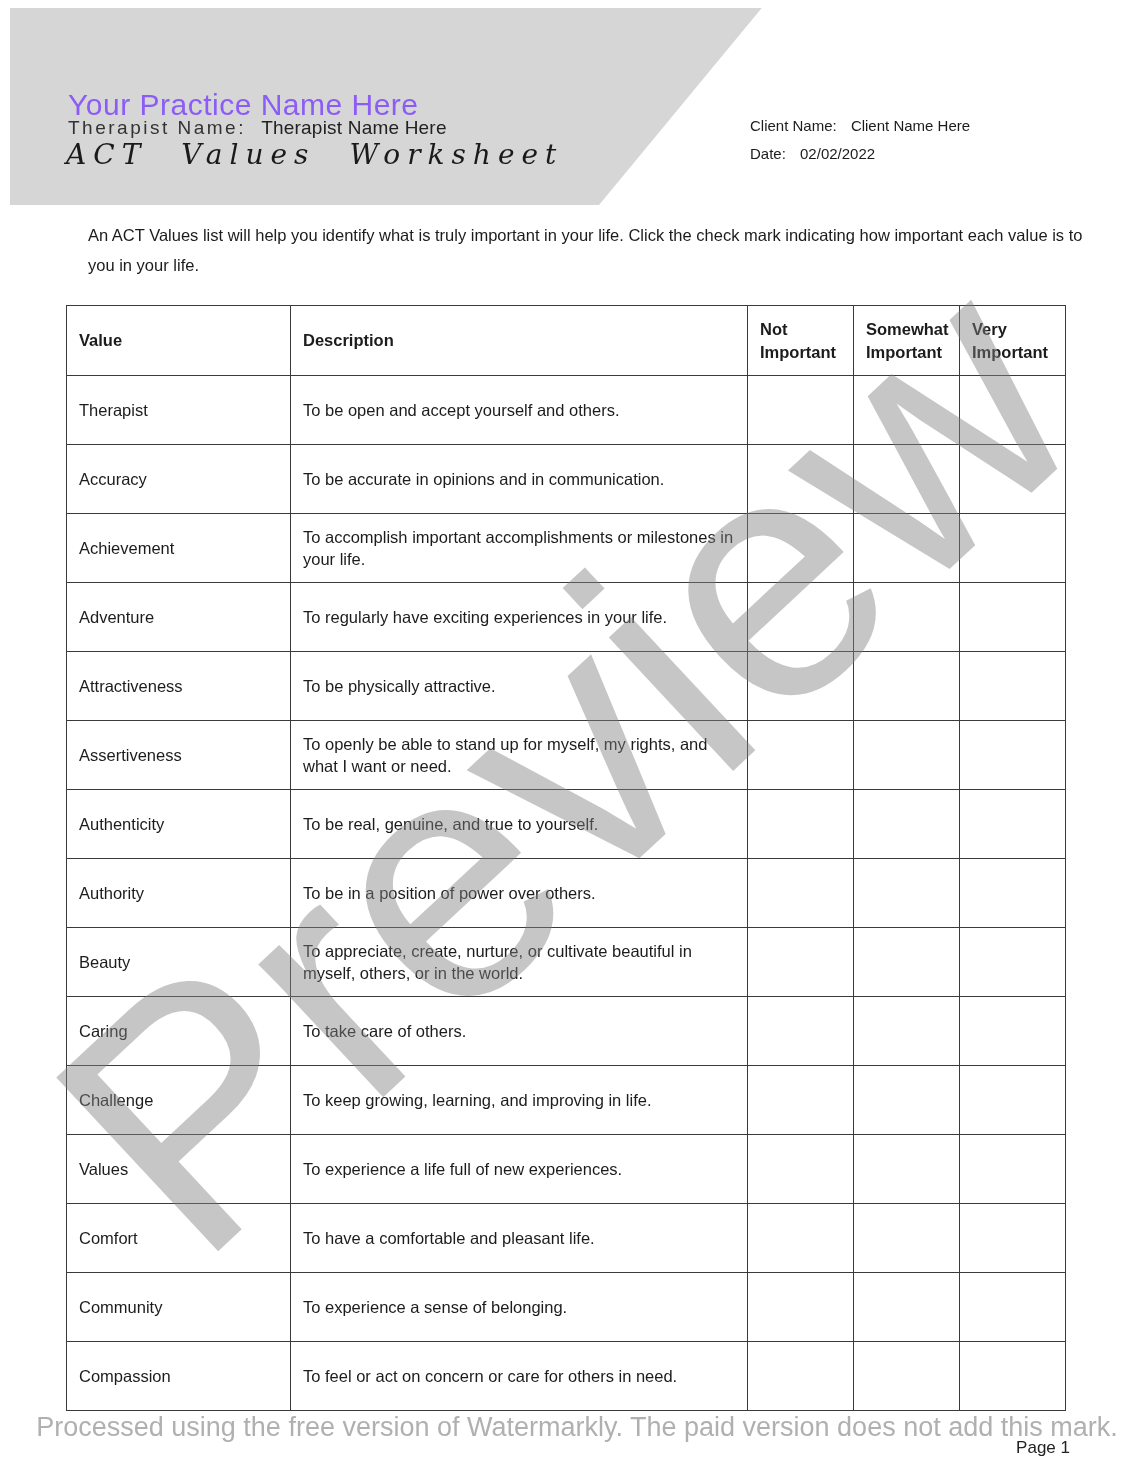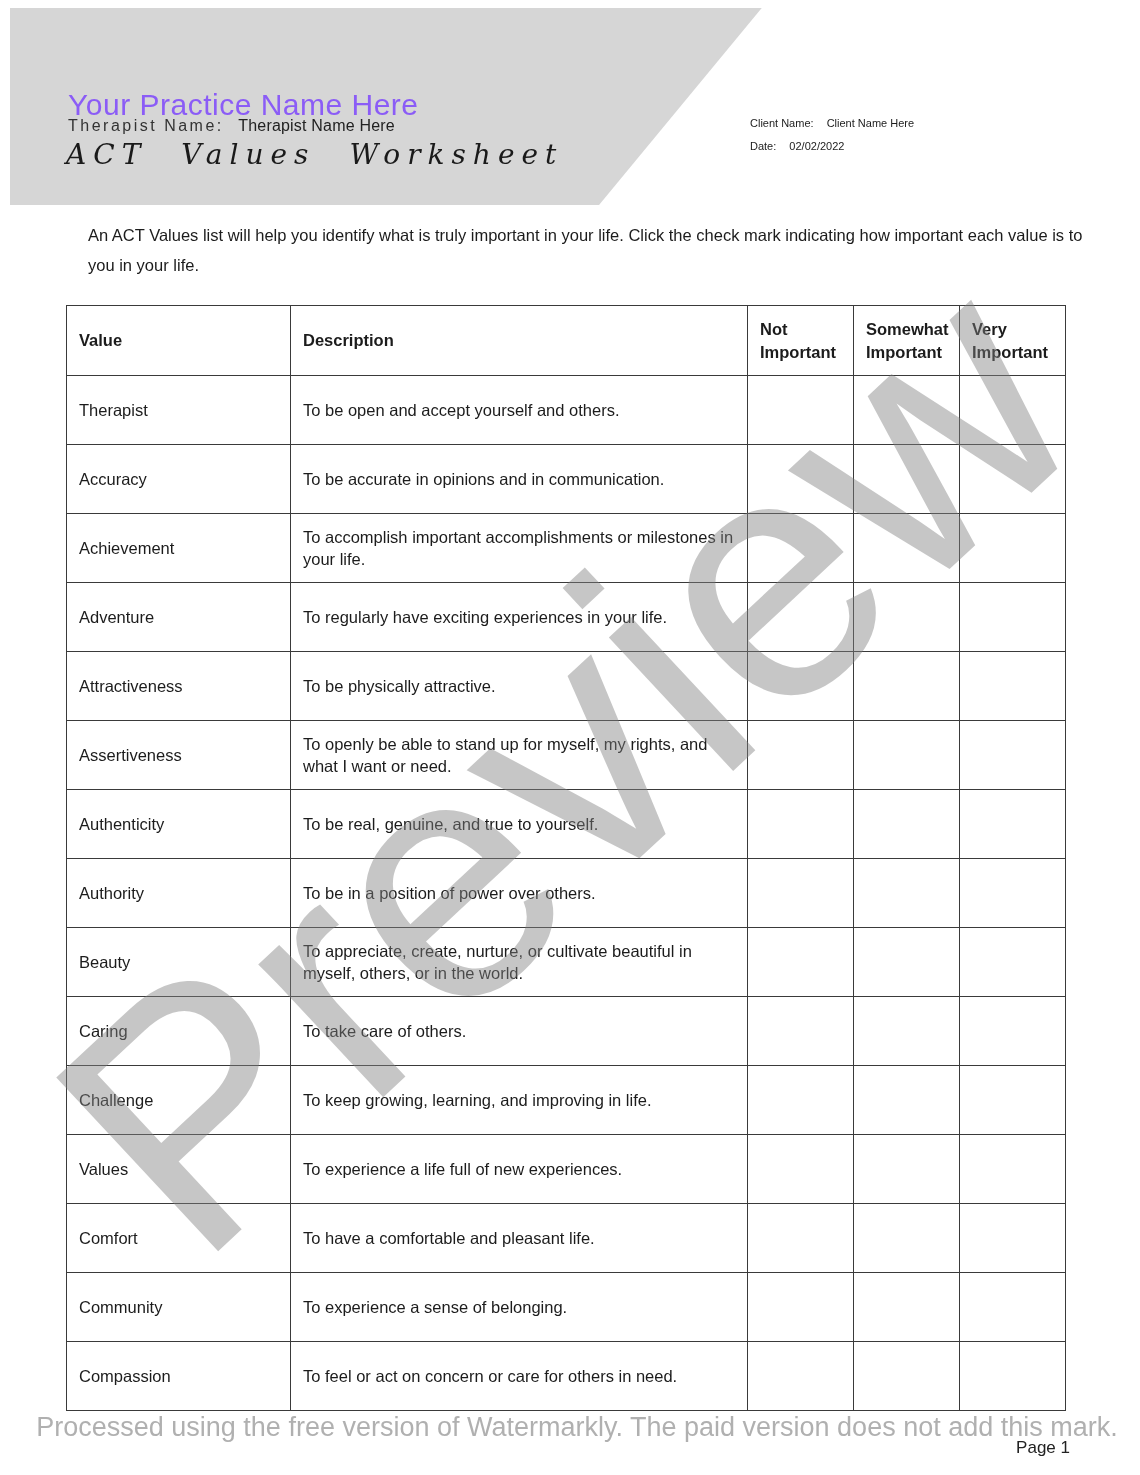--- a/index.html
+++ b/index.html
@@ -20,34 +20,34 @@
     background: #d6d6d6;
     clip-path: polygon(0 0, 67% 0, 52.5% 100%, 0 100%);
   }
   .practice-name {
     position: absolute; left: 68px; top: 88px;
     font-size: 30px; font-weight: normal; color: #8b5cf6;
     letter-spacing: 0.5px;
   }
   .therapist-line {
     position: absolute; left: 68px; top: 117px;
-    font-size: 16px; color: #222;
+    font-size: 19px; color: #222;
   }
   .therapist-label { letter-spacing: 2.5px; color: #333; }
   .therapist-name { margin-left: 10px; letter-spacing: 0.2px; }
   .worksheet-title {
     position: absolute; left: 66px; top: 138px;
     font-family: "DejaVu Serif", serif;
     font-style: italic;
     font-size: 28px; color: #1a1a1a;
     letter-spacing: 7px; word-spacing: 18px;
   }
   .client-block {
     position: absolute; left: 750px; top: 117px;
-    font-size: 11px; color: #1c1c1c;
+    font-size: 15px; color: #1c1c1c;
   }
   .client-line { margin-bottom: 11px; }
   .client-label, .date-label { margin-right: 10px; }
 
   
   .intro {
     position: absolute; left: 68px; top: 221px;
     width: 1000px;
     font-size: 16.5px; line-height: 1.8; color: #1c1c1c; margin-left: 20px;
   }

